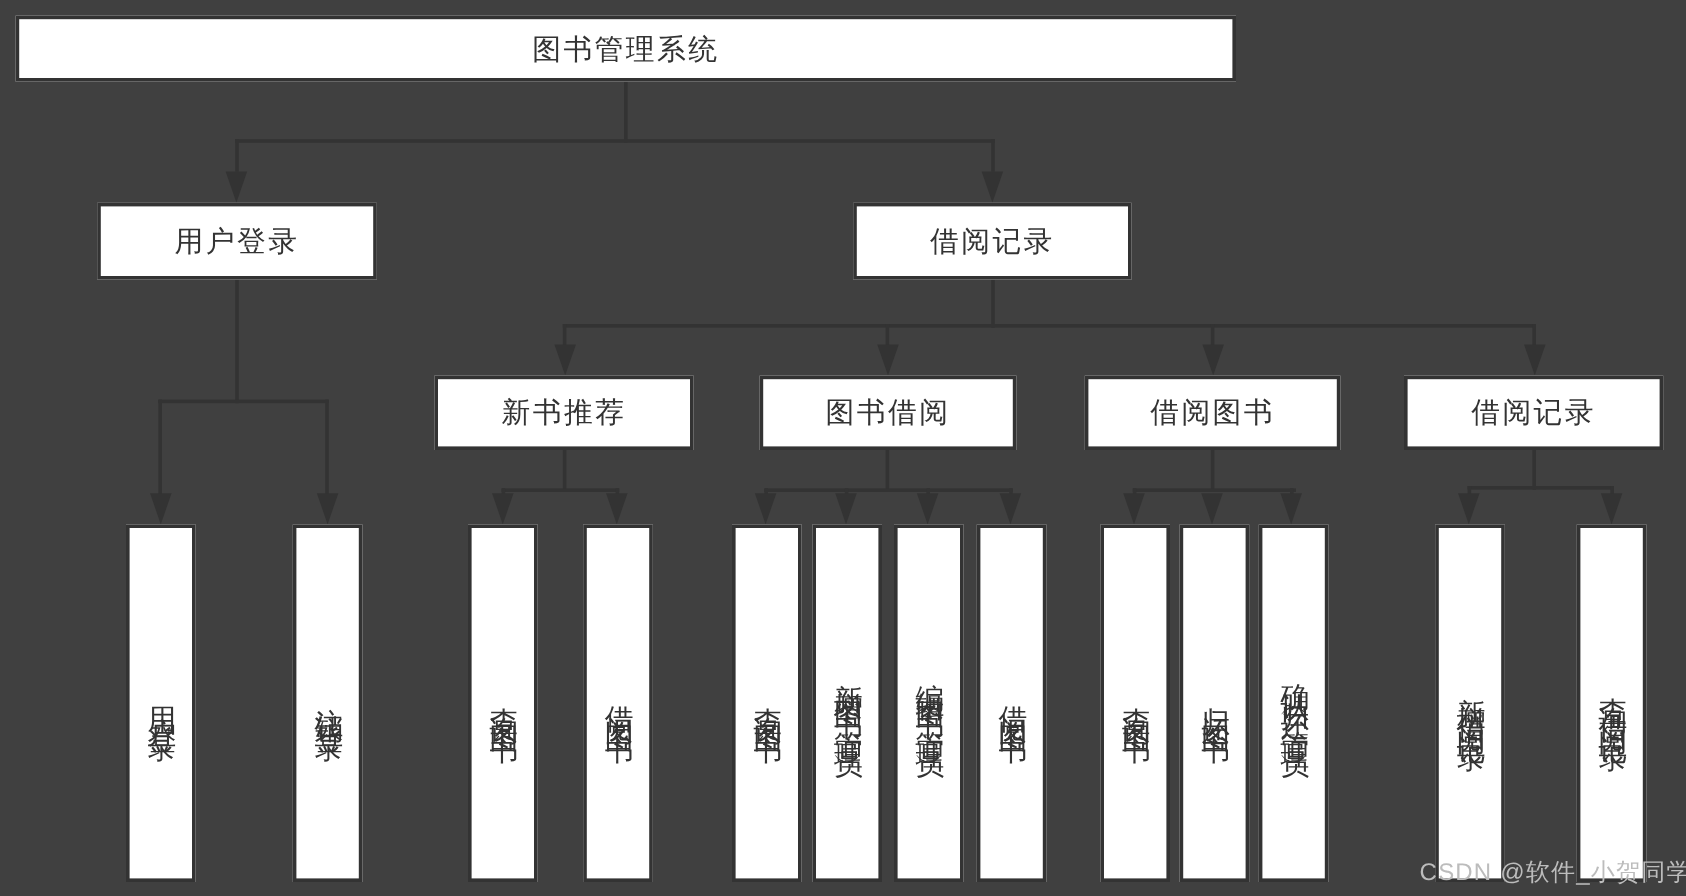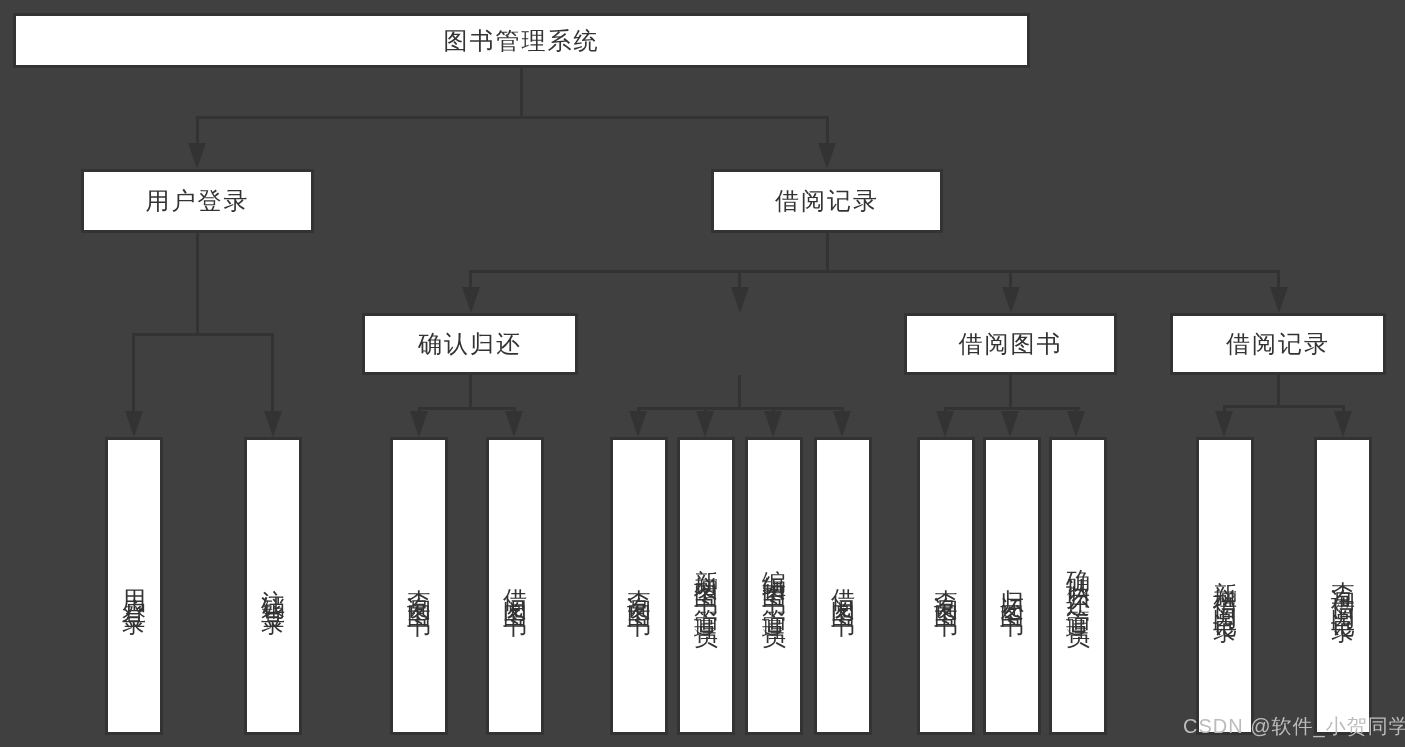--- a/index.html
+++ b/index.html
@@ -93,21 +93,24 @@
   <div class="vline" style="left:469px; top:270px; height:19px;"></div>
   <div class="vline" style="left:738px; top:270px; height:19px;"></div>
   <div class="vline" style="left:1009px; top:270px; height:19px;"></div>
   <div class="vline" style="left:1277px; top:270px; height:19px;"></div>
   <div class="arrow" style="left:462px; top:287px;"></div>
   <div class="arrow" style="left:731px; top:287px;"></div>
   <div class="arrow" style="left:1002px; top:287px;"></div>
   <div class="arrow" style="left:1270px; top:287px;"></div>
 
   <div class="box" style="left:362px; top:313px; width:216px; height:62px;">
-    <span>确认归还</span>
+    <span>新书推荐</span>
+  </div>
+  <div class="box" style="left:633px; top:313px; width:214px; height:62px;">
+    <span>图书借阅</span>
   </div>
   <div class="box" style="left:904px; top:313px; width:213px; height:62px;">
     <span>借阅图书</span>
   </div>
   <div class="box" style="left:1170px; top:313px; width:216px; height:62px;">
     <span>借阅记录</span>
   </div>
 
   <div class="vline" style="left:469px; top:375px; height:35px;"></div>
   <div class="hline" style="left:418px; top:407px; width:98px;"></div>

